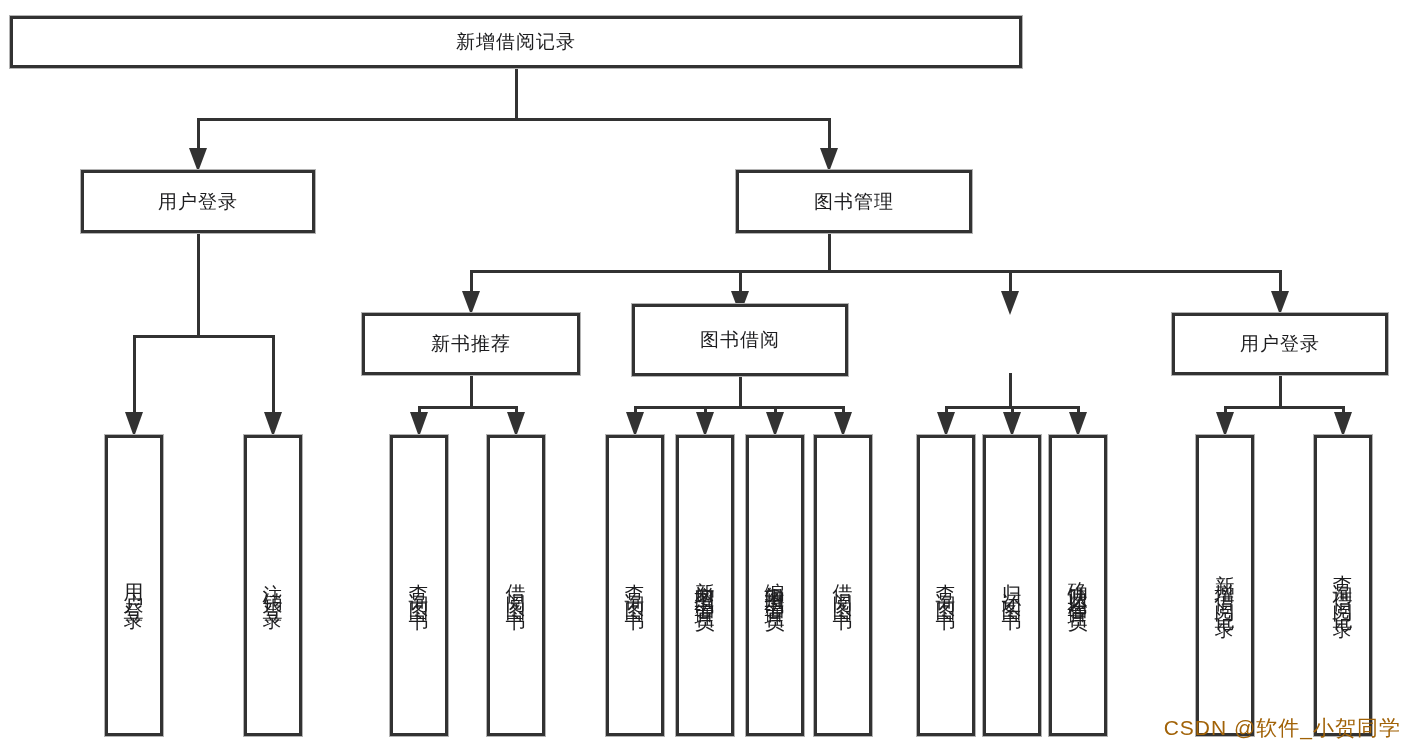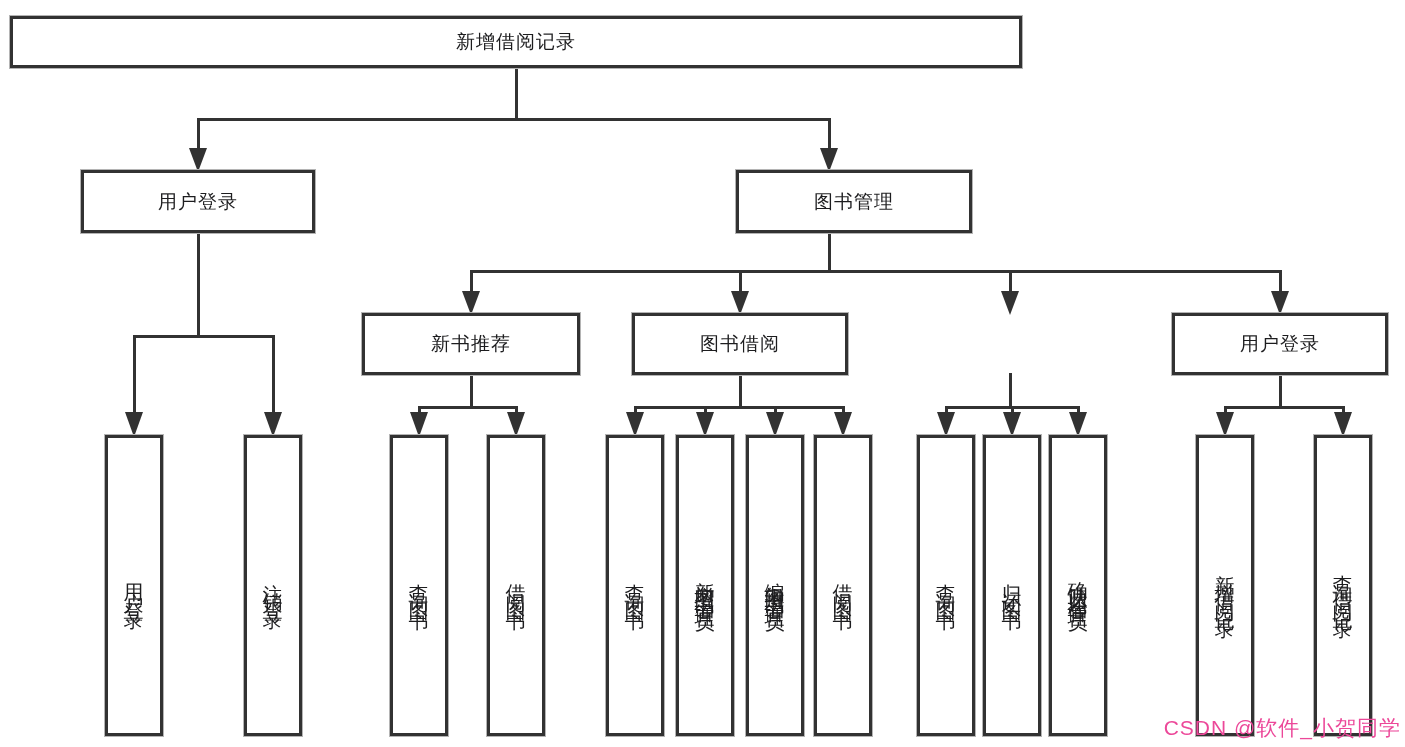--- a/index.html
+++ b/index.html
@@ -17,21 +17,21 @@
   }
   .box.h span { font-size:19px; letter-spacing:1px; white-space:nowrap; }
   .box.v { width:58px; height:301px; }
   .vt {
     writing-mode:vertical-rl; text-orientation:mixed;
     font-size:20px; letter-spacing:0.45em; line-height:1; white-space:nowrap;
   }
   .box.v.long .vt { letter-spacing:0.22em; }
   .watermark {
     position:absolute; right:4px; bottom:5px; z-index:5;
-    font-size:21px; color:#ec4899; letter-spacing:1px; white-space:nowrap;
+    font-size:21px; color:#a16207; letter-spacing:1px; white-space:nowrap;
   }
 </style>
 </head>
 <body>
 
 <div class="canvas">
 
   <svg class="wires" viewBox="0 0 1405 747" xmlns="http://www.w3.org/2000/svg">
     <g stroke="#323232" stroke-width="3" fill="none" shape-rendering="crispEdges">
 
@@ -108,21 +108,21 @@
   <div class="box h" style="left:81px;top:170px;width:234px;height:63px">
     <span>用户登录</span>
   </div>
   <div class="box h" style="left:736px;top:170px;width:236px;height:63px">
     <span>图书管理</span>
   </div>
 
   <div class="box h" style="left:362px;top:313px;width:218px;height:62px">
     <span>新书推荐</span>
   </div>
-  <div class="box h" style="left:632px;top:313px;width:216px;height:62px">
+  <div class="box h" style="left:632px;top:304px;width:216px;height:72px">
     <span>图书借阅</span>
   </div>
   <div class="box h" style="left:1172px;top:313px;width:216px;height:62px">
     <span>用户登录</span>
   </div>
 
   <div class="box v" style="left:105px;top:435px">
     <span class="vt">用户登录</span>
   </div>
   <div class="box v" style="left:244px;top:435px">

